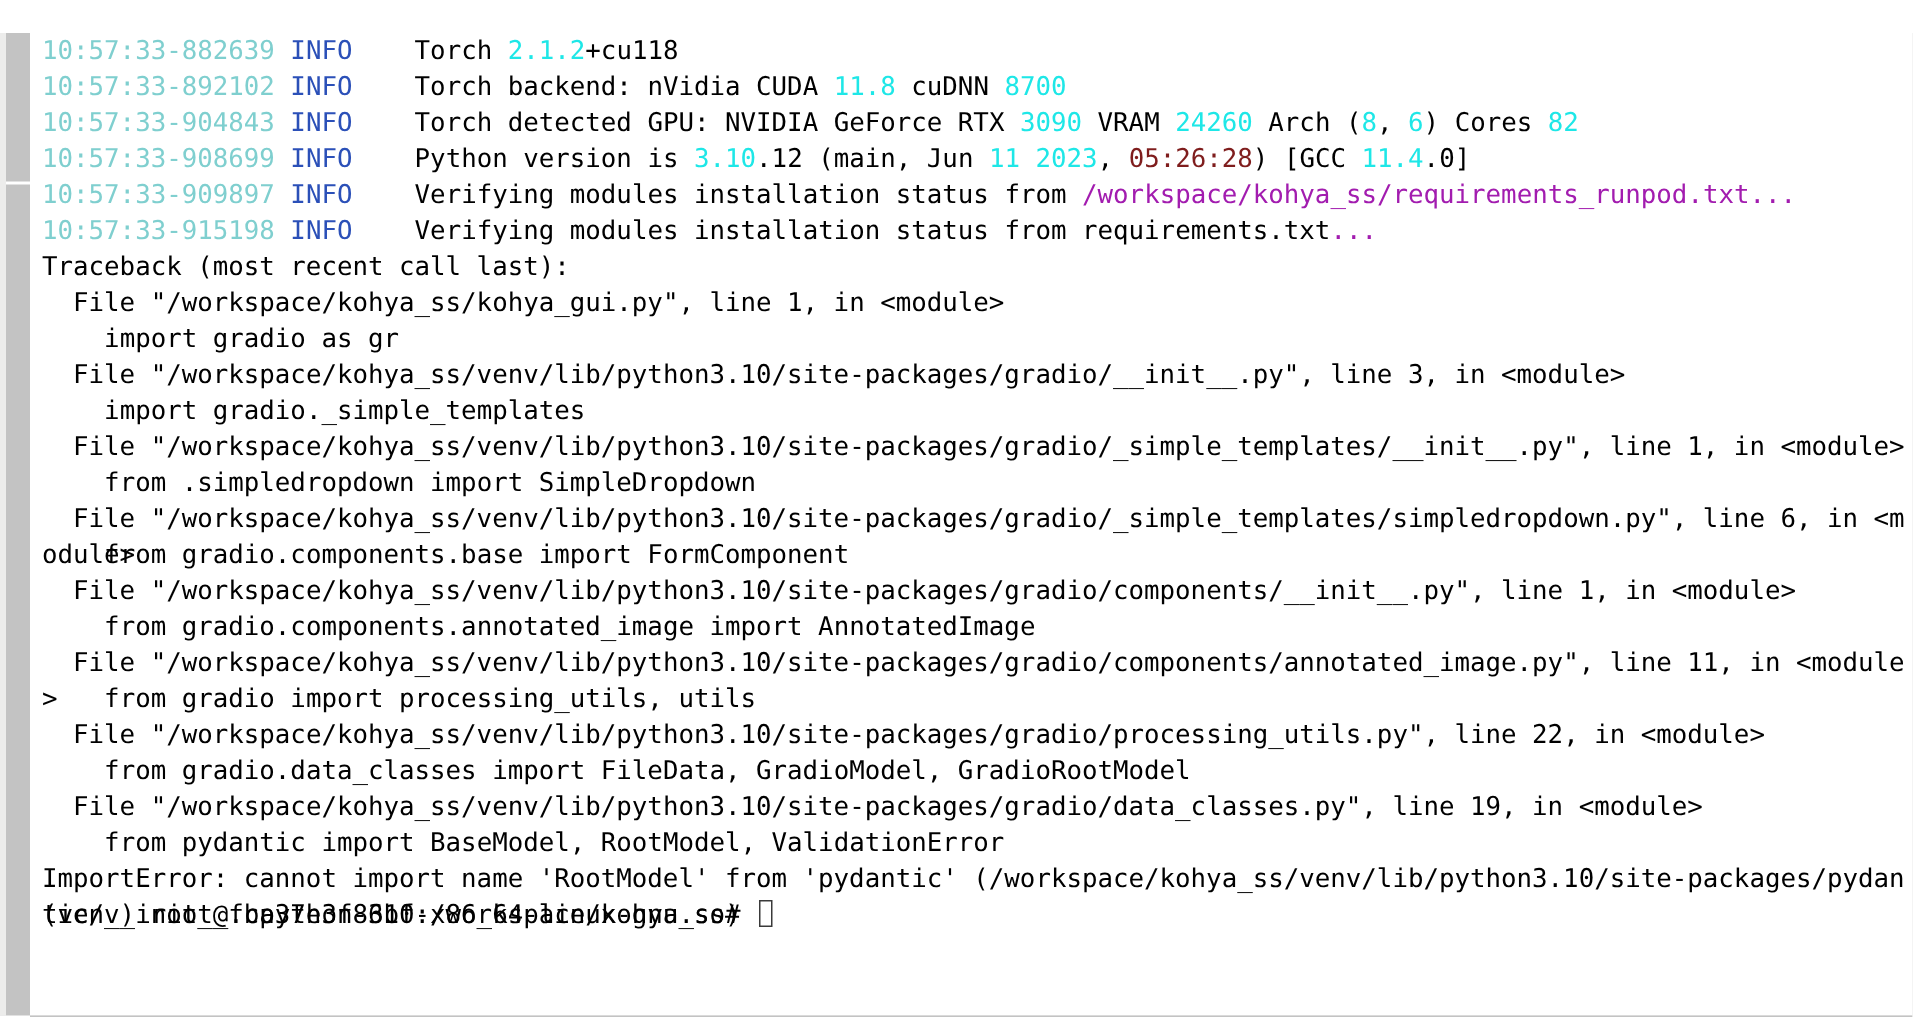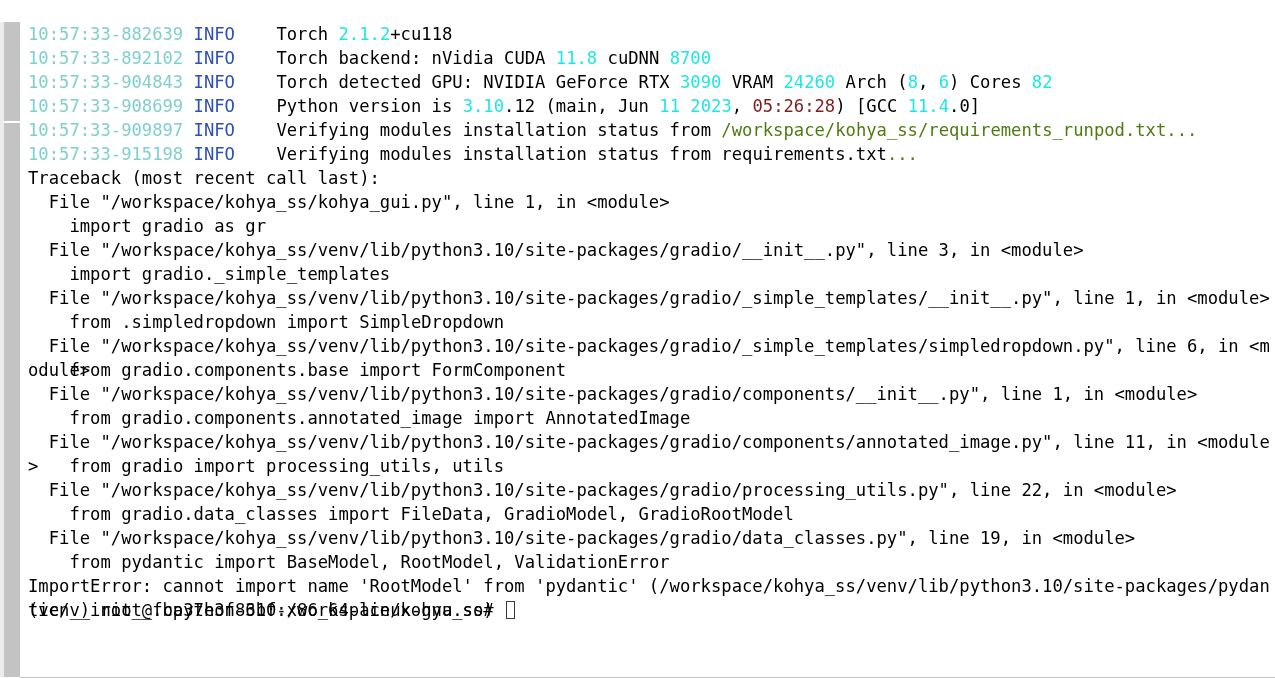--- a/index.html
+++ b/index.html
@@ -91,21 +91,21 @@
     white-space: pre-wrap;
     word-break: break-all;
   }
 
   
   .c-time    { color: #7fcfcf; }
   .c-info    { color: #2b50b8; }
   .c-default { color: #000000; }
   .c-num     { color: #1ee7e7; }
   .c-green   { color: #7f1d1d; }
-  .c-path    { color: #4d7c0f; }
+  .c-path    { color: #a21caf; }
 
   
   .cursor-block {
     display: inline-block;
     width: 9px;
     height: 18px;
     border: 1.5px solid #3a3a3a;
     box-sizing: border-box;
     vertical-align: -3px;
     margin-left: 2px;

